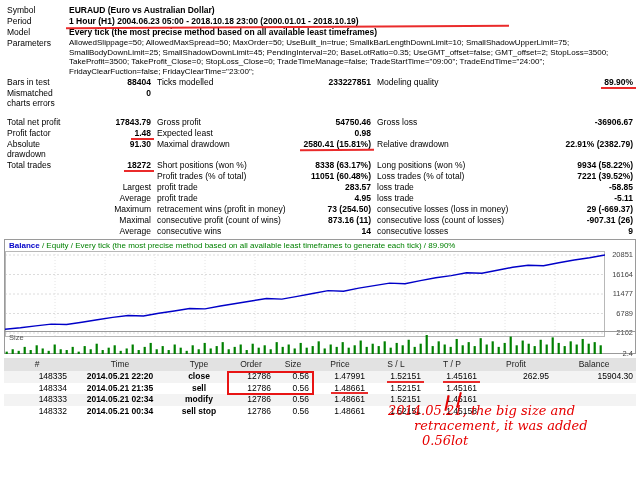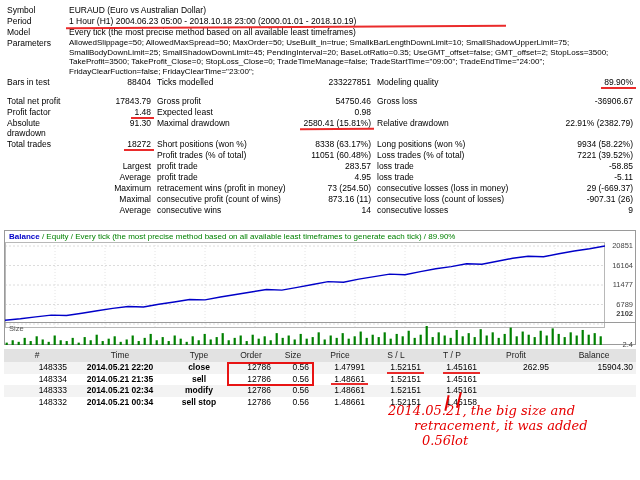--- a/index.html
+++ b/index.html
@@ -4,31 +4,31 @@
 <style>
   *{margin:0;padding:0;box-sizing:border-box;}
   html,body{width:640px;height:480px;overflow:hidden;background:#fff;}
   body{font-family:"Liberation Sans","DejaVu Sans",sans-serif;color:#000;position:relative;}
   .page{position:absolute;inset:0;padding:5px 0 0 4px;}
 
   
   table.report{width:632px;border-collapse:collapse;table-layout:fixed;font-size:8.5px;}
   table.report td{padding:0 3px 1px 3px;vertical-align:top;line-height:10px;}
   td.ar{text-align:right;}
-  .b{font-weight:normal;}
+  .b{font-weight:bold;}
   td.params span{font-size:8px;line-height:9.5px;display:block;}
   td.spacer{height:8px;padding:0;}
 
   .redline{position:relative;white-space:nowrap;}
   .redline::after{content:"";position:absolute;left:-3px;right:-3px;bottom:-1.5px;height:2px;
     background:#e81414;opacity:.9;transform:rotate(-.3deg);}
   .redline-ext::after{right:-150px;}
 
   
-  .chart-box{width:632px;margin-top:14px;border:1px solid #9a9a9a;background:#fff;}
+  .chart-box{width:632px;margin-top:2px;border:1px solid #9a9a9a;background:#fff;}
   .chart-header{font-size:8px;line-height:11px;height:11px;padding:0 4px;white-space:nowrap;overflow:hidden;}
   .ch-balance{color:#0000c8;font-weight:bold;}
   .ch-rest{color:#008000;}
   .plot-row{display:flex;height:80px;}
   .plot-row svg{display:block;}
   .y-gutter{position:relative;width:30px;font-size:7.5px;color:#444;}
   .y-gutter span{position:absolute;right:2px;line-height:8px;}
   .size-row{position:relative;display:flex;height:22px;border-top:1px solid #9a9a9a;}
   .size-label{position:absolute;left:4px;top:1px;font-size:7.5px;color:#555;}
   .size-gutter{position:relative;width:30px;font-size:7.5px;color:#444;}
@@ -85,20 +85,25 @@
             <span>AllowedSlippage=50; AllowedMaxSpread=50; MaxOrder=50; UseBuilt_in=true; SmallkBarLengthDownLimit=10; SmallShadowUpperLimit=75; SmallBodyDownLimit=25; SmallShadowDownLimit=45; PendingInterval=20; BaseLotRatio=0.35; UseGMT_offset=false; GMT_offset=2; StopLoss=3500; TakeProfit=3500; TakeProfit_Close=0; StopLoss_Close=0; TradeTimeManage=false; TradeStartTime="09:00"; TradeEndTime="24:00"; FridayClearFuction=false; FridayClearTime="23:00";</span>
           </td>
         </tr>
         <tr>
           <td><span>Bars in test</span></td>
           <td class="ar b"><span>88404</span></td>
           <td><span>Ticks modelled</span></td>
           <td class="ar b"><span>233227851</span></td>
           <td><span>Modeling quality</span></td>
           <td class="ar b"><span class="redline">89.90%</span></td>
+        </tr>
+        <tr>
+          <td><span>Mismatched charts errors</span></td>
+          <td class="ar b"><span>0</span></td>
+          <td colspan="4"><span></span></td>
         </tr>
         <tr>
           <td colspan="6" class="spacer"><span></span></td>
         </tr>
         <tr>
           <td><span>Total net profit</span></td>
           <td class="ar b"><span>17843.79</span></td>
           <td><span>Gross profit</span></td>
           <td class="ar b"><span>54750.46</span></td>
           <td><span>Gross loss</span></td>
@@ -202,21 +207,21 @@
             <line x1="0" x2="600" y1="82" y2="82" stroke="#dcdcdc" stroke-dasharray="2,2"></line>
           </g>
         <rect x="0.5" y="0.5" width="599" height="85" fill="none" stroke="#b8b8b8"></rect>
         <polyline fill="none" stroke="#0000C8" stroke-width="1.4" points="0.0,78.3 15.4,76.8 30.8,74.9 46.2,73.1 61.5,73.5 76.9,71.2 92.3,68.7 107.7,66.4 123.1,64.5 138.5,65.0 153.8,62.2 169.2,60.0 184.6,57.5 200.0,57.9 215.4,55.0 230.8,52.5 246.2,50.0 261.5,47.5 276.9,48.1 292.3,45.4 307.7,42.5 323.1,39.6 338.5,40.2 353.8,37.1 369.2,34.6 384.6,32.1 400.0,32.7 415.4,29.6 430.8,26.7 446.2,24.6 461.5,21.7 476.9,22.3 492.3,19.2 507.7,16.3 523.1,14.2 538.5,14.8 553.8,11.7 569.2,9.0 584.6,6.7 600.0,4.0"></polyline>
       </svg>
       <div class="y-gutter">
           <span style="top: 0px;">20851</span>
           <span style="top: 19.5px;">16164</span>
           <span style="top: 39px;">11477</span>
           <span style="top: 58.5px;">6789</span>
-          <span style="top: 68px; font-weight: bold;">2102</span>
+          <span style="top: 78px;">2102</span>
         </div>
     </div>
     <div class="size-row">
       <span class="size-label">Size</span>
       <svg width="600" height="22" viewBox="0 0 600 22">
           <rect x="0.60" y="19.63" width="2.2" height="2.38" fill="#008000"></rect>
           <rect x="6.60" y="17.25" width="2.2" height="4.75" fill="#008000"></rect>
           <rect x="12.60" y="18.83" width="2.2" height="3.17" fill="#008000"></rect>
           <rect x="18.60" y="14.88" width="2.2" height="7.13" fill="#008000"></rect>
           <rect x="24.60" y="18.04" width="2.2" height="3.96" fill="#008000"></rect>

